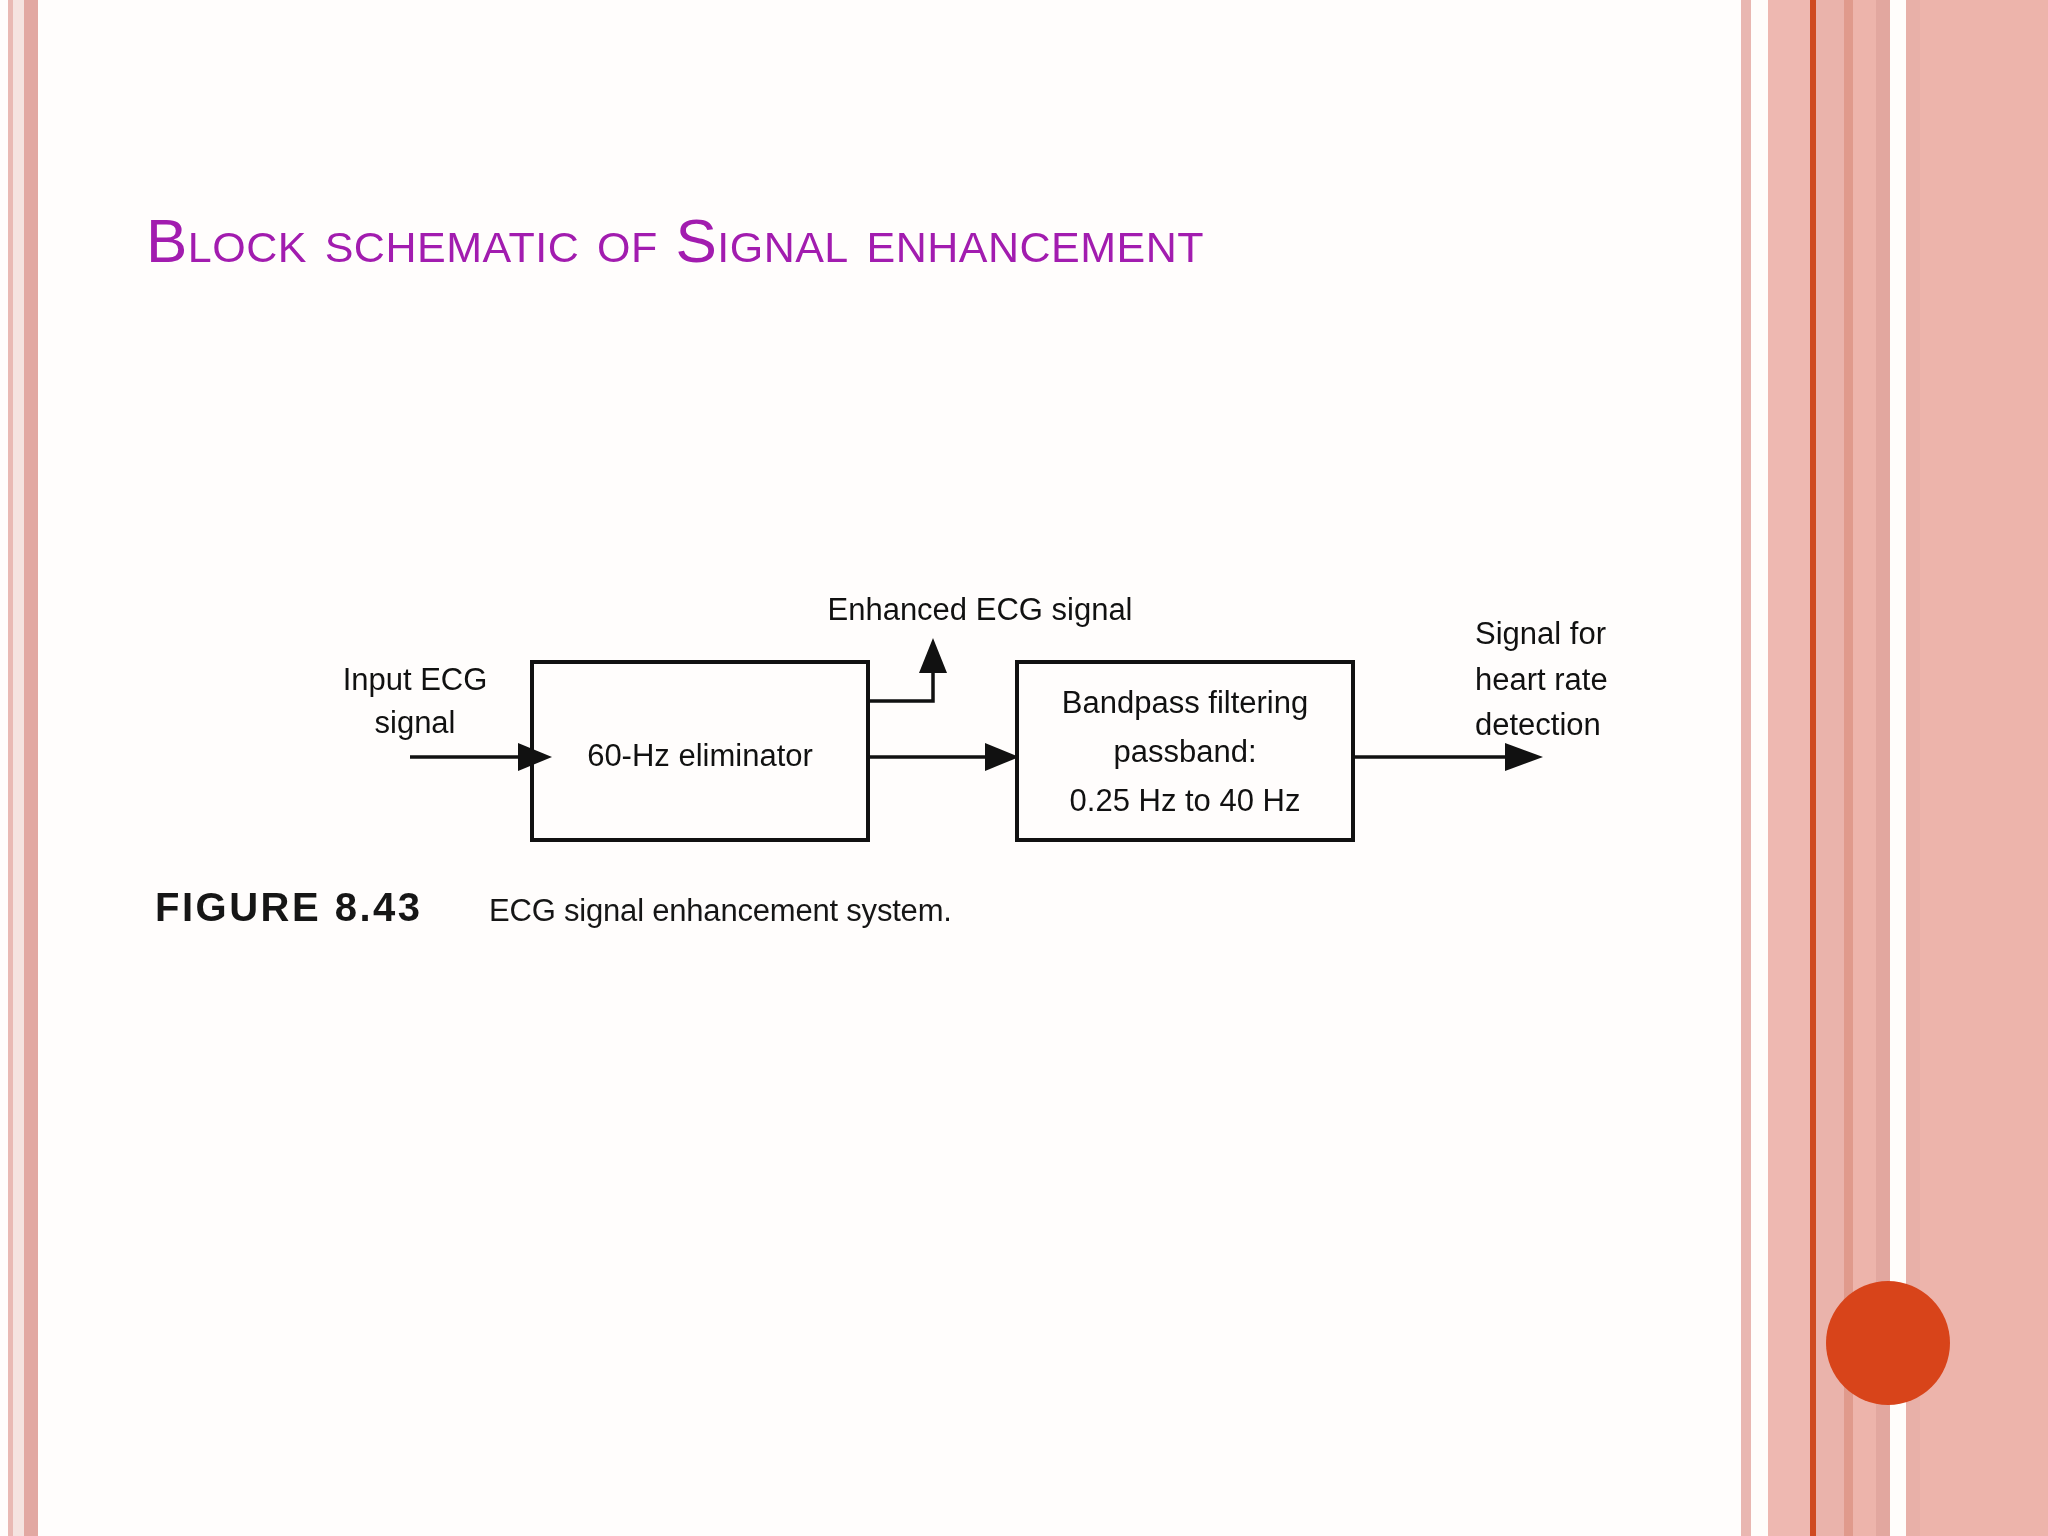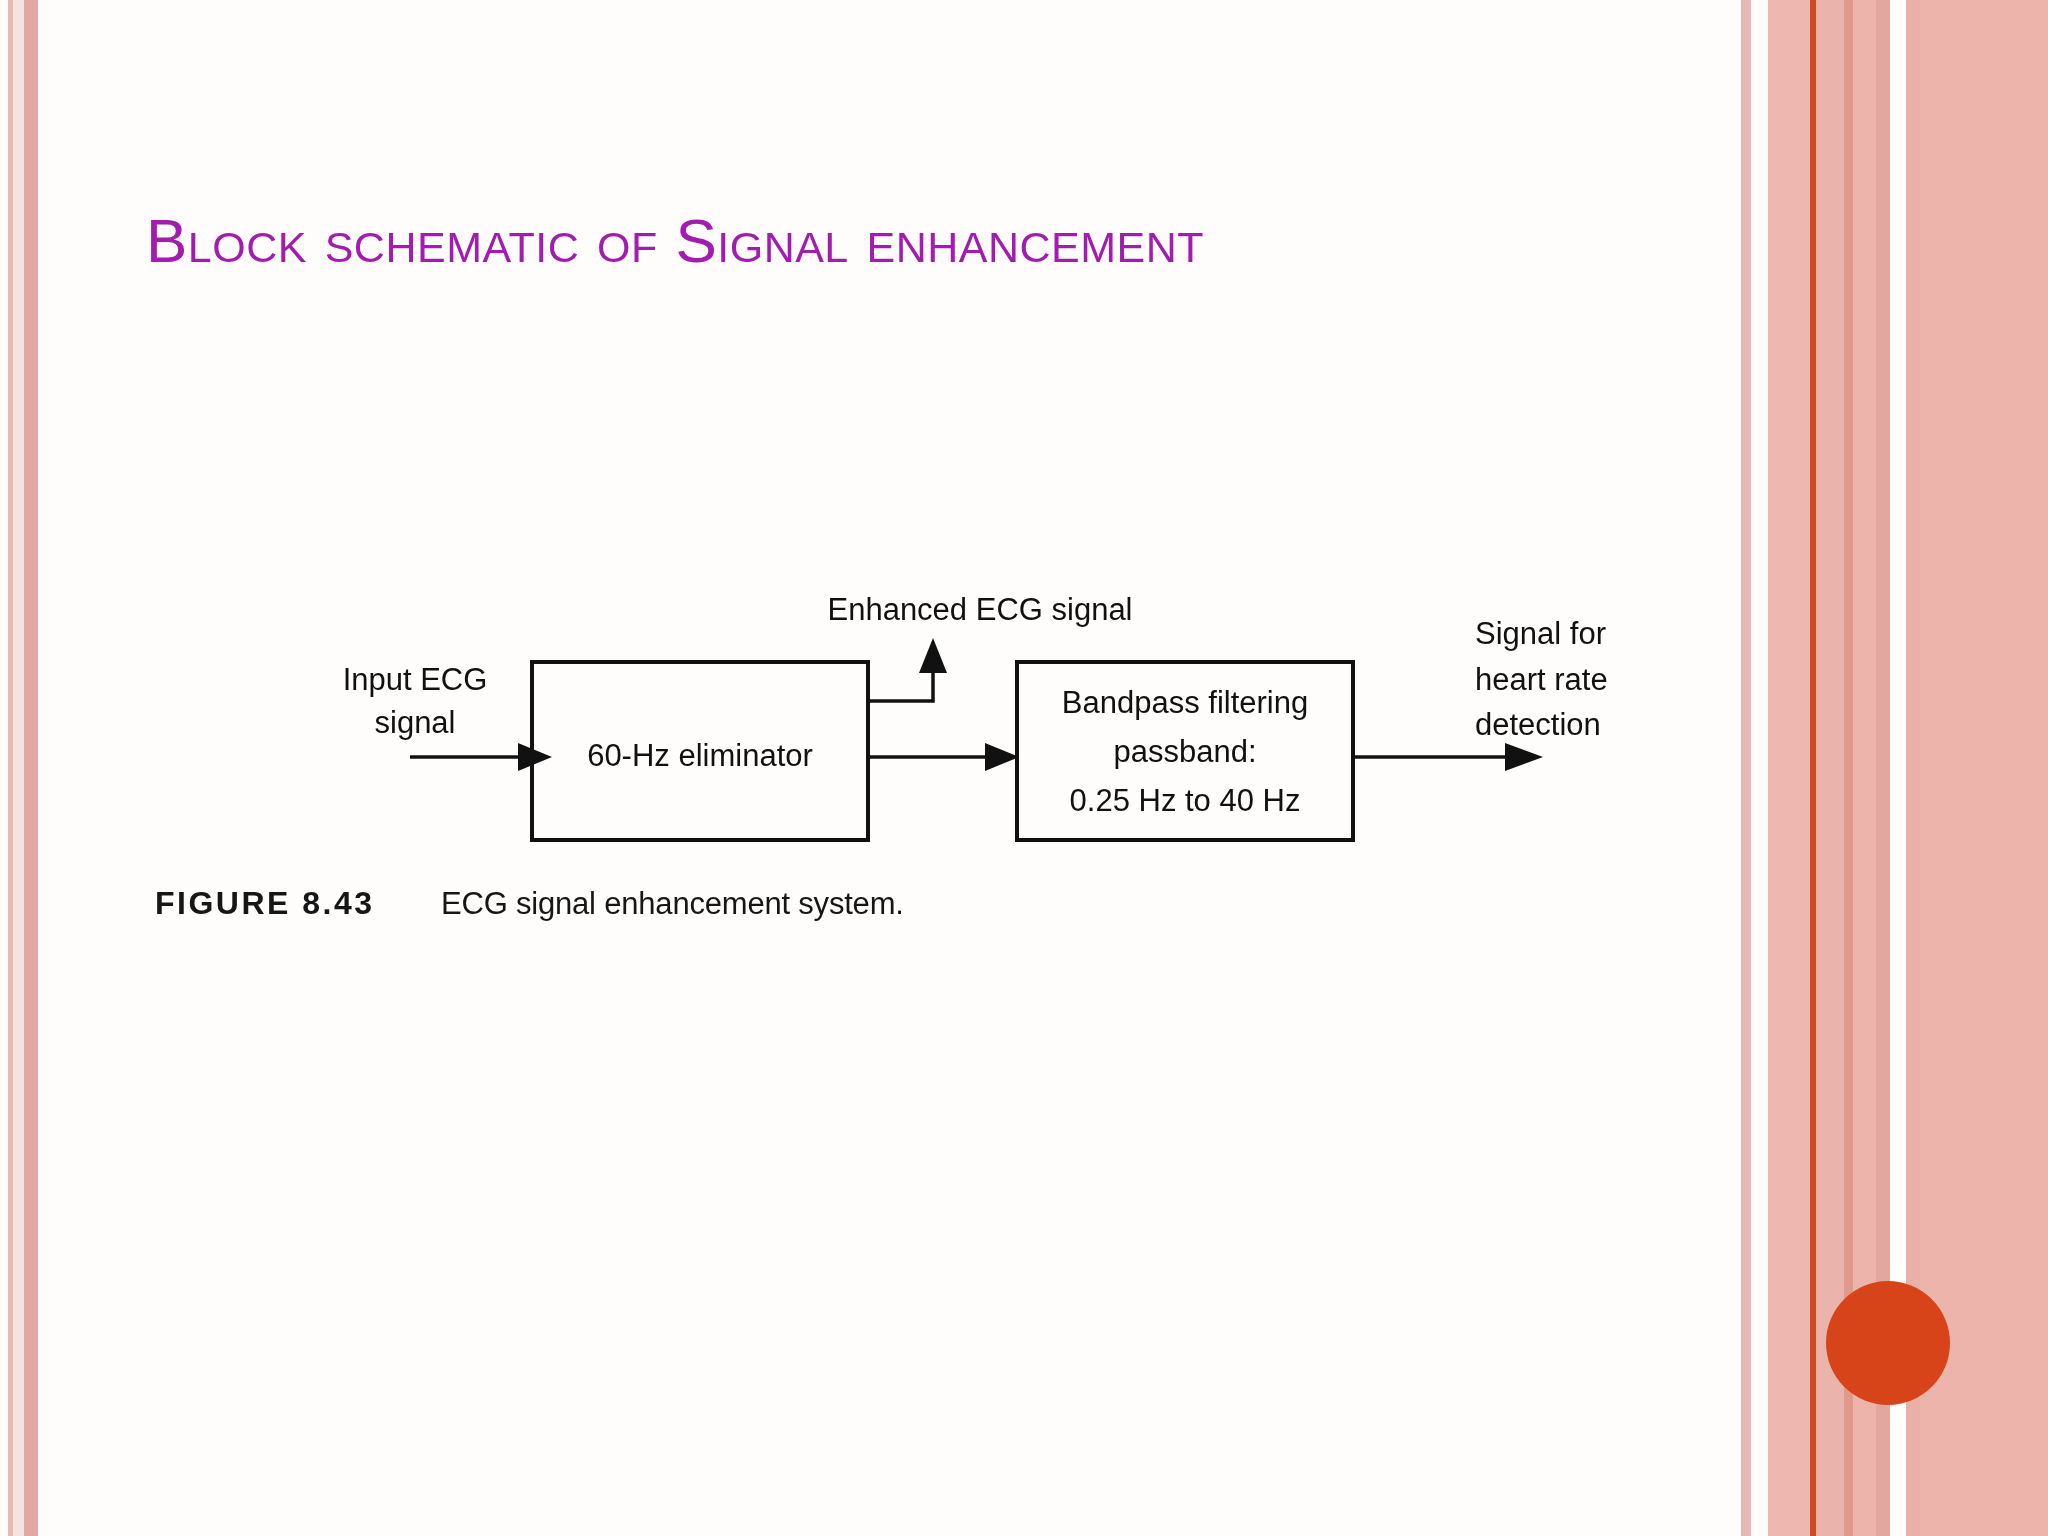--- a/index.html
+++ b/index.html
@@ -74,21 +74,21 @@
   #caption {
     position: absolute;
     left: 155px;
     top: 885px;
     white-space: nowrap;
     color: #161616;
   }
   #caption .fignum {
     font-family: "Liberation Sans", sans-serif;
     font-weight: bold;
-    font-size: 32px;
+    font-size: 40px;
     letter-spacing: 2.5px;
   }
   #caption .figtext {
     font-family: "Liberation Sans", sans-serif;
     font-weight: normal;
     font-size: 31px;
     letter-spacing: -0.2px;
     margin-left: 62px;
   }
 

